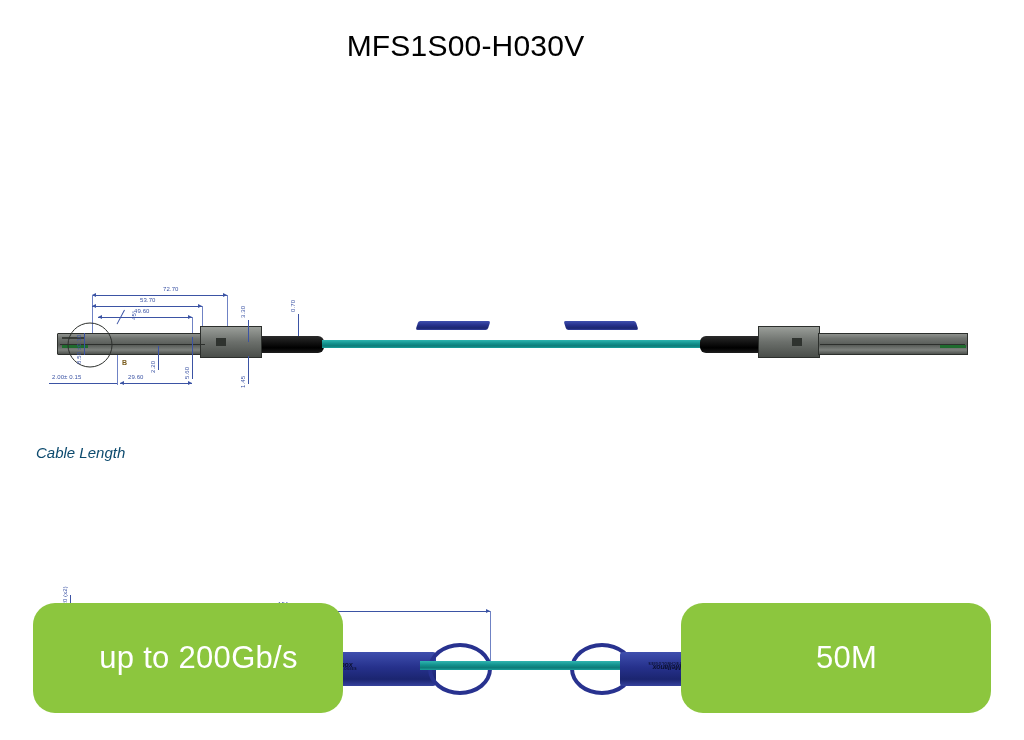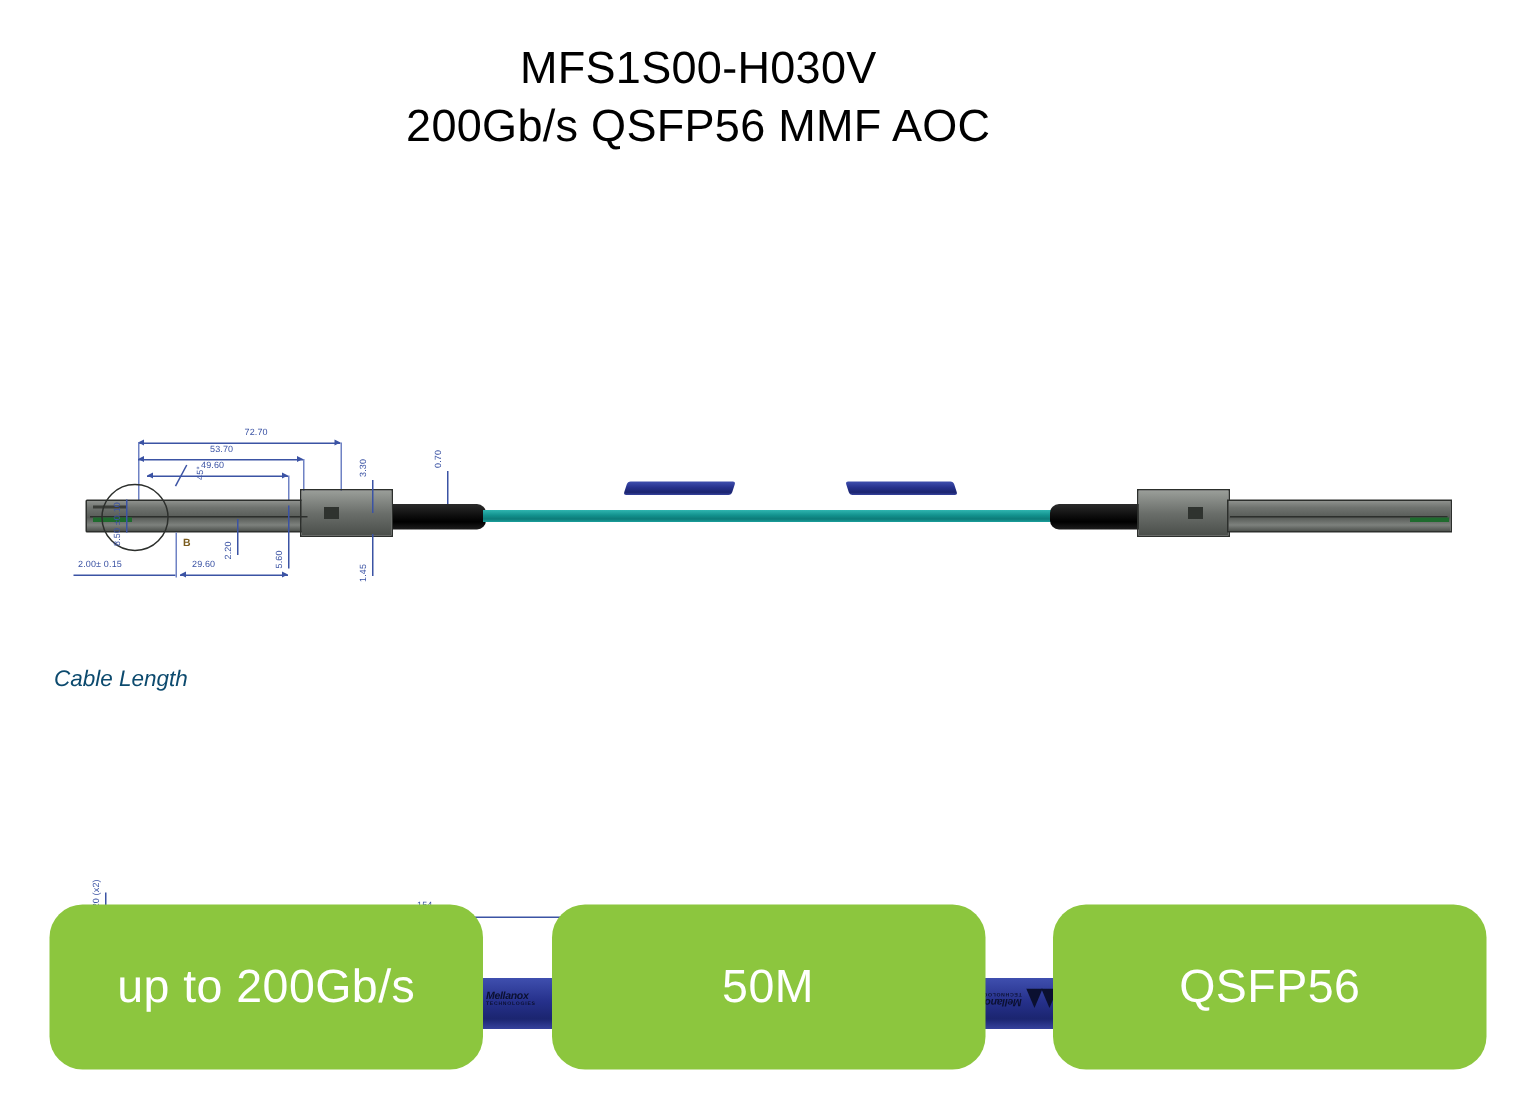--- a/index.html
+++ b/index.html
@@ -91,32 +91,31 @@
 
   
   .features{
     position:absolute;left:0;top:603px;width:1024px;height:110px;
     display:flex;justify-content:space-between;padding:0 33px;box-sizing:border-box;
   }
   .feature{
     width:289px;height:110px;border-radius:22px;
     background:#8cc63e;
     display:flex;align-items:center;justify-content:center;
-    color:#ffffff;font-size:31px;letter-spacing:0.3px;
+    color:#ffffff;font-size:31px;letter-spacing:0.3px;padding-left:21px;
   }
   .centerline{position:absolute;border-top:1px dashed #444;}
 </style>
 </head>
 <body>
 
 <div class="page">
 
   <div class="title-block">
     <div class="title-line">MFS1S00-H030V</div>
-    <div class="title-line">200Gb/s QSFP56 MMF AOC</div>
   </div>
 
   <div class="drawing" style="left:0px;top:140px;width:1024px;height:130px;">
 
     <div class="dimtext" style="left:163px;top:146px;">72.70</div>
     <div class="dimline h" style="left:92px;top:155px;width:135px;"></div>
     <div class="arrowL" style="left:92px;top:153px;"></div>
     <div class="arrowR" style="left:223px;top:153px;"></div>
     <div class="ext" style="left:92px;top:155px;height:48px;"></div>
     <div class="ext" style="left:227px;top:155px;height:40px;"></div>
@@ -294,18 +293,15 @@
     
   </div>
 
   <div class="features">
     <div class="feature">
       <span>up to 200Gb/s</span>
     </div>
     <div class="feature">
       <span>50M</span>
     </div>
-    <div class="feature">
-      <span>QSFP56</span>
-    </div>
   </div>
 
 </div>
 
 </body></html>

